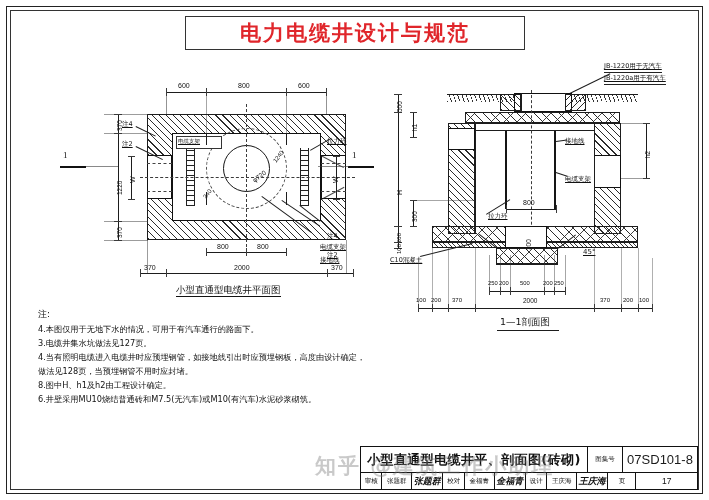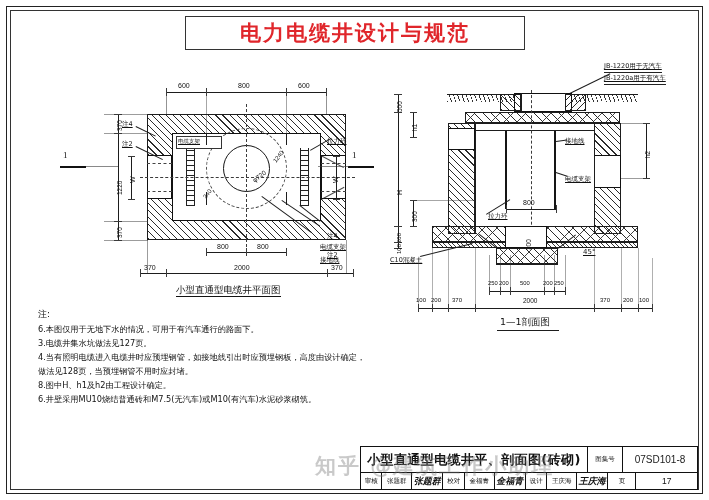--- a/index.html
+++ b/index.html
@@ -69,21 +69,21 @@
   .note{font-size:8.2px;line-height:12.6px;color:#111;margin-bottom:1.5px;
         font-family:"DejaVu Sans","Liberation Sans",sans-serif;}
 
   
   .tb{position:absolute;left:360px;top:446px;width:338px;height:44px;border:1.4px solid #111;box-sizing:border-box;background:#fff;}
   .tb-top{position:absolute;left:0;top:0;right:0;height:26px;border-bottom:1.1px solid #111;box-sizing:border-box;display:flex;}
   .tb-name{flex:1 1 auto;display:flex;align-items:center;justify-content:center;
      font-size:13px;font-weight:bold;color:#111;border-right:1.1px solid #111;
      font-family:"DejaVu Sans","Liberation Sans",sans-serif;letter-spacing:0.4px;}
   .tb-atlas-lbl{width:34px;display:flex;align-items:center;justify-content:center;font-size:6.5px;border-right:1.1px solid #111;font-family:"DejaVu Sans",sans-serif;}
-  .tb-atlas-val{width:74px;display:flex;align-items:center;justify-content:center;font-size:10px;font-family:"Liberation Sans",sans-serif;}
+  .tb-atlas-val{width:74px;display:flex;align-items:center;justify-content:center;font-size:13px;font-family:"Liberation Sans",sans-serif;}
   .tb-bot{position:absolute;left:0;top:26px;right:0;bottom:0;display:flex;}
   .cell{display:flex;align-items:center;justify-content:center;border-right:1px solid #111;
         font-size:6.5px;color:#111;font-family:"DejaVu Sans",sans-serif;box-sizing:border-box;}
   .sig{font-family:"DejaVu Serif",serif;font-style:italic;font-size:9px;font-weight:bold;color:#111;}
   .tb-page-lbl{width:34px;border-right:1.1px solid #111;}
   .tb-page-val{width:74px;border-right:none;font-size:8.5px;font-family:"Liberation Sans",sans-serif;}
 
   
   .wm{position:absolute;left:300px;top:452px;font-size:21px;font-weight:bold;
       color:rgba(120,120,120,0.40);letter-spacing:2px;white-space:nowrap;
@@ -377,21 +377,21 @@
     <div class="ln v thin" style="left:621px;top:248px;height:60px;opacity:.4;"></div>
     <div class="ln v thin" style="left:638px;top:248px;height:60px;opacity:.4;"></div>
     <div class="ln v thin" style="left:652px;top:258px;height:50px;opacity:.4;"></div>
 
     <div class="caption2" style="left:500px;top:316px;">1—1剖面图</div>
     <div class="ln h" style="left:497px;top:330px;width:62px;"></div>
   </div>
 
   <div class="notes">
     <div class="notes-head">注:</div>
-    <div class="note">6.本图仅用于无地下水的情况，可用于有汽车通行的路面下。</div>
+    <div class="note">4.本图仅用于无地下水的情况，可用于有汽车通行的路面下。</div>
     <div class="note">3.电缆井集水坑做法见127页。</div>
     <div class="note">4.当有照明电缆进入电缆井时应预埋钢管，如接地线引出时应预埋钢板，高度由设计确定，</div>
     <div class="note ind">做法见128页，当预埋钢管不用时应封堵。</div>
     <div class="note">8.图中H、h1及h2由工程设计确定。</div>
     <div class="note">6.井壁采用MU10烧结普通砖和M7.5(无汽车)或M10(有汽车)水泥砂浆砌筑。</div>
   </div>
 
   <div class="tb">
     <div class="tb-top">
       <div class="tb-name">小型直通型电缆井平、剖面图(砖砌)</div>

